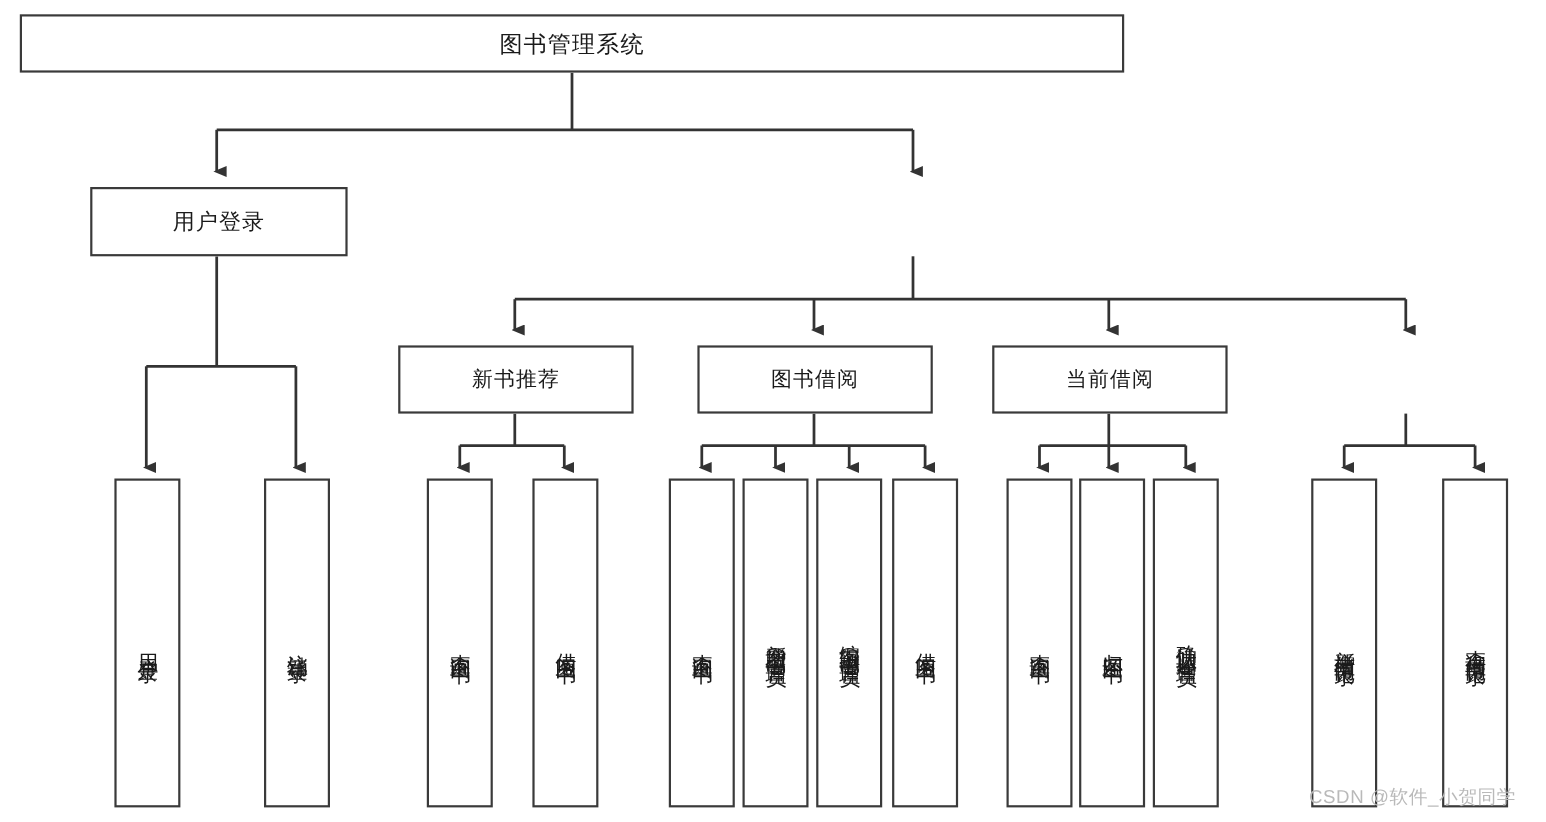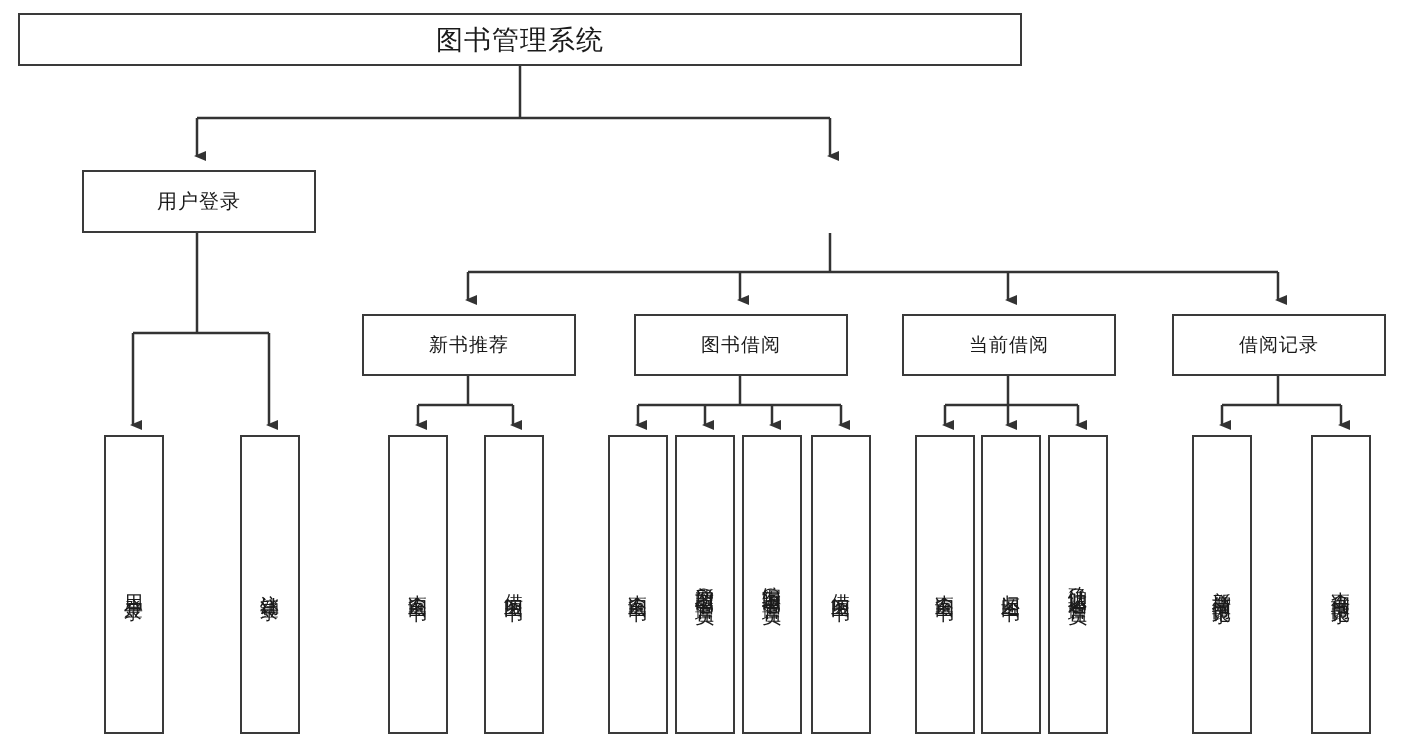--- a/index.html
+++ b/index.html
@@ -32,21 +32,21 @@
     box-sizing: border-box;
     background: #ffffff;
     border: 2px solid #3a3a3a;
     display: flex;
     align-items: center;
     justify-content: center;
     text-align: center;
     color: #1a1a1a;
   }
   .node-root {
-    font-size: 27px;
+    font-size: 21px;
     letter-spacing: 1px;
   }
   .node-l1 {
     font-size: 20px;
     letter-spacing: 1px;
   }
   .node-l2 {
     font-size: 19px;
     letter-spacing: 1px;
   }
@@ -138,23 +138,20 @@
 
   <div class="node node-l2" style="left:362px; top:314px; width:214px; height:62px;">
     <span>新书推荐</span>
   </div>
   <div class="node node-l2" style="left:634px; top:314px; width:214px; height:62px;">
     <span>图书借阅</span>
   </div>
   <div class="node node-l2" style="left:902px; top:314px; width:214px; height:62px;text-align:right;">
     <span>当前借阅</span>
   </div>
-  <div class="node node-l2" style="left:1172px; top:314px; width:214px; height:62px;">
-    <span>借阅记录</span>
-  </div>
 
   <div class="node node-leaf" style="left:104px; top:435px; width:60px; height:299px;">
     <span class="vlabel">用户登录</span>
   </div>
   <div class="node node-leaf" style="left:240px; top:435px; width:60px; height:299px;">
     <span class="vlabel">注销登录</span>
   </div>
 
   <div class="node node-leaf" style="left:388px; top:435px; width:60px; height:299px;">
     <span class="vlabel">查询图书</span>
@@ -186,14 +183,15 @@
     <span class="vlabel">确认归还（管理员）</span>
   </div>
 
   <div class="node node-leaf" style="left:1192px; top:435px; width:60px; height:299px;">
     <span class="vlabel">新增借阅记录</span>
   </div>
   <div class="node node-leaf" style="left:1311px; top:435px; width:60px; height:299px;">
     <span class="vlabel">查询借阅记录</span>
   </div>
 
+  <div class="watermark">CSDN @软件_小贺同学</div>
 
 </div>
 
 </body></html>

